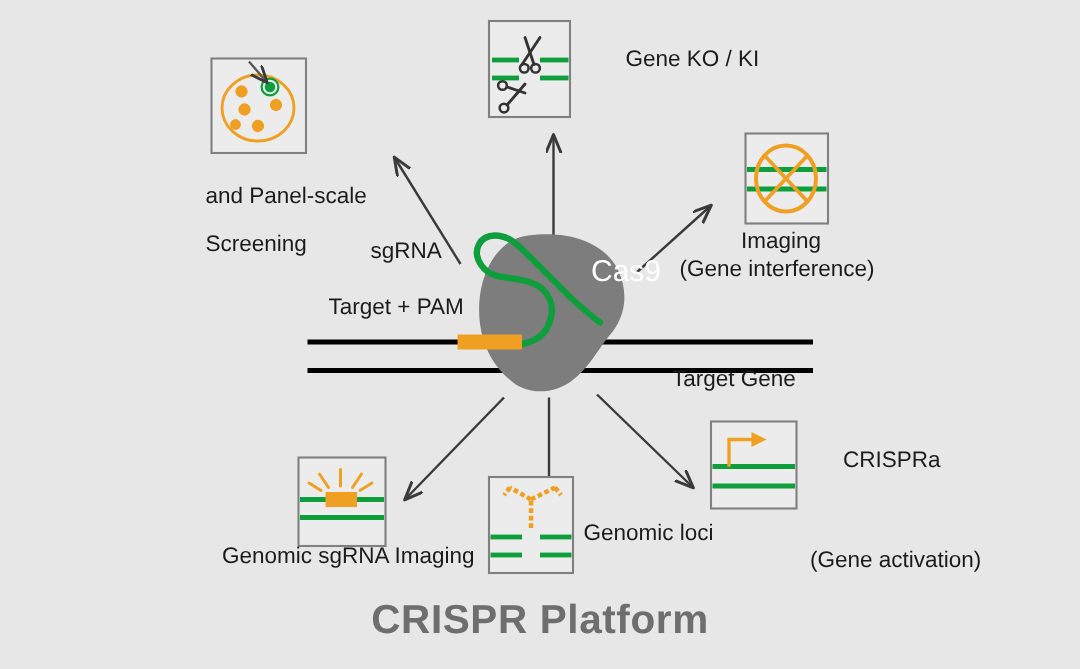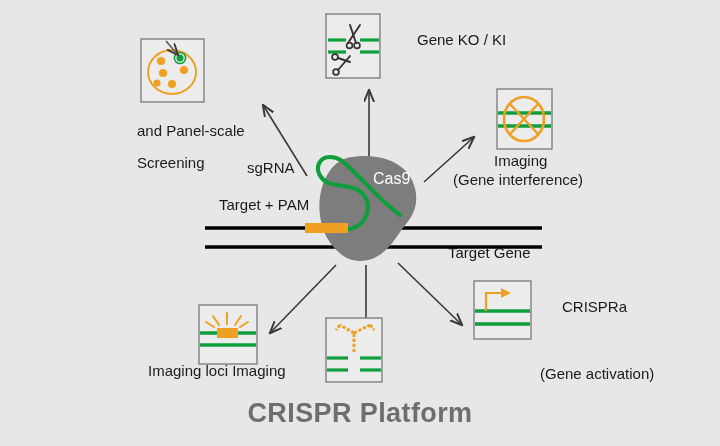--- a/index.html
+++ b/index.html
@@ -11,21 +11,21 @@
     position:relative;
   }
   #stage{position:absolute;left:0;top:0;width:720px;height:446px;}
   #svgroot{position:absolute;left:0;top:0;width:720px;height:446px;}
   .lbl{position:absolute;color:#1b1b1b;font-size:15px;line-height:18px;white-space:pre;}
   .title{
     position:absolute;left:0;top:398px;width:720px;text-align:center;
     font-size:27px;font-weight:bold;color:#6e6e6e;letter-spacing:0.4px;
   }
   .cas9txt{
-    position:absolute;color:#ffffff;font-size:16px;white-space:pre;
+    position:absolute;color:#ffffff;font-size:20px;white-space:pre;margin-left:21px;
   }
 </style>
 </head>
 <body>
 
 <div id="stage">
 
   <svg id="svgroot" viewBox="0 0 720 446" xmlns="http://www.w3.org/2000/svg">
 
     <defs>
@@ -199,22 +199,23 @@
   <div class="lbl" style="left:137px;top:140px;margin-top:14px;">Screening</div>
 
   <div class="lbl" style="left:417px;top:31px;">Gene KO / KI</div>
 
   <div class="lbl" style="left:494px;top:152px;">Imaging</div>
   <div class="lbl" style="left:453px;top:171px;">(Gene interference)</div>
 
   <div class="lbl" style="left:562px;top:298px;">CRISPRa</div>
   <div class="lbl" style="left:540px;top:317px;margin-top:48px;">(Gene activation)</div>
 
-
-  <div class="lbl" style="left:148px;top:362px;">Imaging loci Imaging</div>
+  <div class="lbl" style="left:389px;top:347px;">Genomic loci</div>
+
+  <div class="lbl" style="left:148px;top:362px;">Genomic sgRNA Imaging</div>
 
   <div class="lbl" style="left:247px;top:159px;">sgRNA</div>
 
   <div class="lbl" style="left:219px;top:196px;">Target + PAM</div>
 
   <div class="lbl" style="left:448px;top:244px;">Target Gene</div>
 
   <div class="cas9txt" style="left:373px;top:170px;">Cas9</div>
 
   <div class="title">CRISPR Platform</div>

